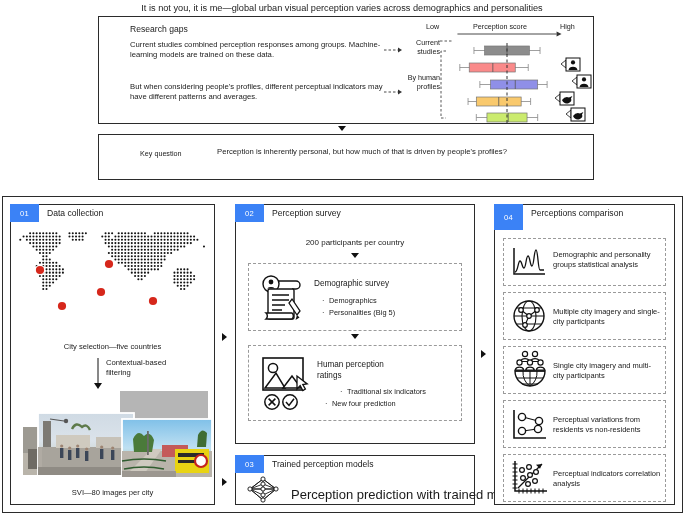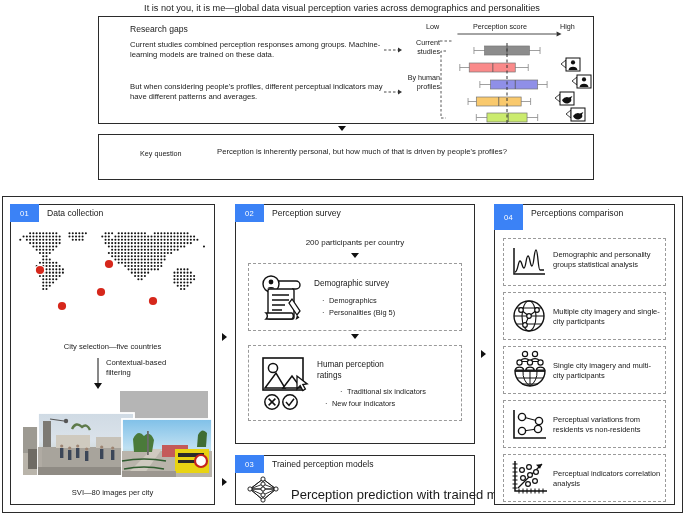--- a/index.html
+++ b/index.html
@@ -19,21 +19,21 @@
   .cardtxt{font-size:7.5px;line-height:1.3;}
   svg{display:block;overflow:visible;}
   .tri{width:0;height:0;border-left:5px solid #111;border-top:4px solid transparent;border-bottom:4px solid transparent;}
   .tridn{width:0;height:0;border-top:5px solid #111;border-left:4px solid transparent;border-right:4px solid transparent;}
 </style>
 </head>
 <body>
 
 <div id="root">
 
-  <div class="abs ttl" style="left:342px;top:3px;transform:translateX(-50%);">It is not you, it is me—global data visual perception varies across demographics and personalities</div>
+  <div class="abs ttl" style="left:342px;top:3px;transform:translateX(-50%);">It is not you, it is me—global urban visual perception varies across demographics and personalities</div>
 
   <div class="abs box" style="left:98px;top:16px;width:496px;height:108px;"></div>
 
   <div class="abs hd" style="left:130px;top:24px;">Research gaps</div>
 
   <div class="abs bdy" style="left:130px;top:40px;width:252px;">Current studies combined perception responses among groups. Machine-learning models are trained on these data.</div>
 
   <div class="abs bdy" style="left:130px;top:82px;width:256px;">But when considering people's profiles, different perceptual indicators may have different patterns and averages.</div>
 
   <svg class="abs" style="left:384px;top:22px;" width="210" height="100">
@@ -671,21 +671,21 @@
     <path d="M6,34 L17,19 L26,34 Z" fill="#fff" stroke="#111" stroke-width="1.5"></path>
     <path d="M24,34 L33,22 L42,34 Z" fill="#fff" stroke="#111" stroke-width="1.5"></path>
     <path d="M38,22 l0,13 l3.2,-3.4 l2.6,5 l2.6,-1.5 l-2.6,-4.6 l4.4,-0.6 z" fill="#fff" stroke="#111" stroke-width="1.3"></path>
     <circle cx="13" cy="48" r="7.2" fill="#fff" stroke="#111" stroke-width="1.5"></circle>
     <path d="M9.6,44.6 l6.8,6.8 M16.4,44.6 l-6.8,6.8" stroke="#111" stroke-width="1.5"></path>
     <circle cx="31" cy="48" r="7.2" fill="#fff" stroke="#111" stroke-width="1.5"></circle>
     <path d="M27,48 l3,3.4 l5,-6.6" stroke="#111" stroke-width="1.5" fill="none"></path>
   </svg>
   <div class="abs cardtxt" style="left:317px;top:360px;width:80px;font-size:8.2px;">Human perception ratings</div>
   <div class="abs li" style="left:340px;top:386px;"><i>·</i><span>Traditional six indicators</span></div>
-  <div class="abs li" style="left:325px;top:398px;"><i>·</i><span>New four indicators</span></div>
+  <div class="abs li" style="left:325px;top:398px;"><i>·</i><span>New four prediction</span></div>
 
   <div class="abs box" style="left:235px;top:455px;width:240px;height:50px;"></div>
   <div class="abs tag" style="left:235px;top:455px;width:29px;height:18px;">03</div>
   <div class="abs hd" style="left:272px;top:459px;">Trained perception models</div>
   <svg class="abs" style="left:243px;top:476px;" width="42" height="27">
     <g stroke="#111" stroke-width="0.85" fill="none">
       <path d="M7,13 L20,3 L33,13 L20,24 Z"></path>
       <path d="M7,13 L20,8 M7,13 L20,13 M7,13 L20,19
                M33,13 L20,8 M33,13 L20,13 M33,13 L20,19
                M20,3 L20,24 M7,13 L33,13"></path>

